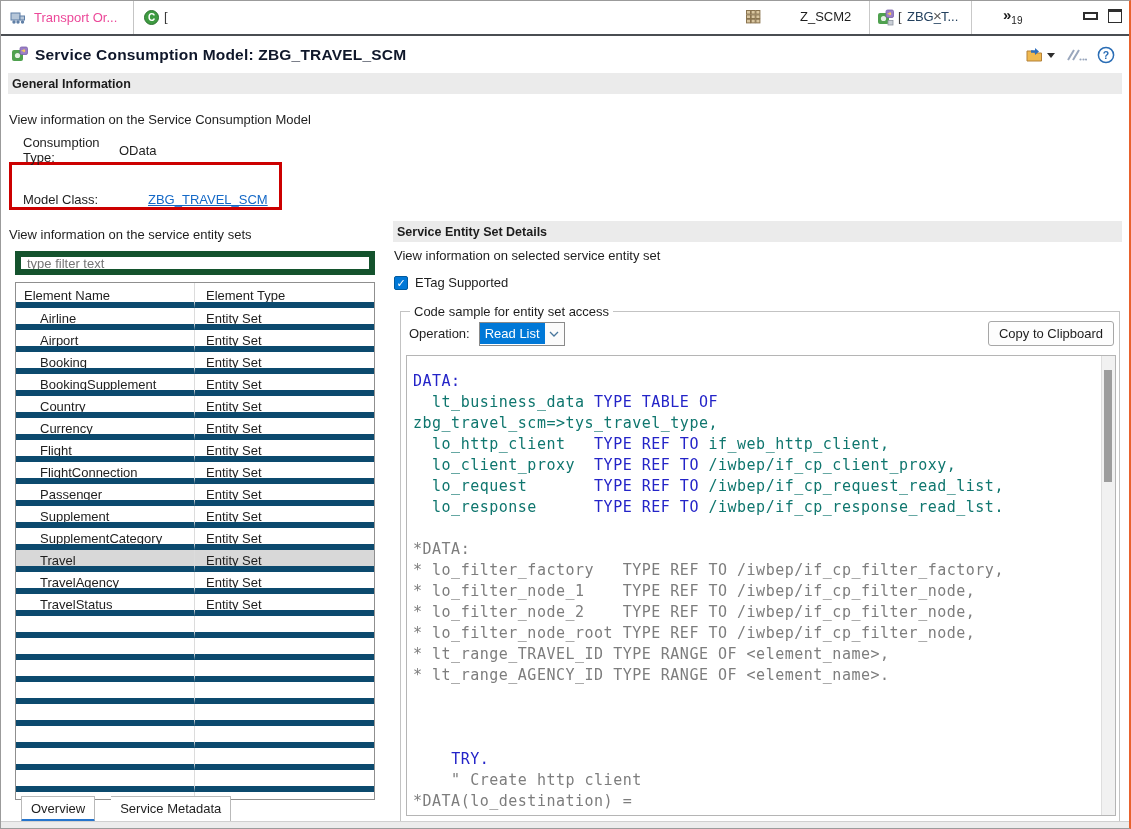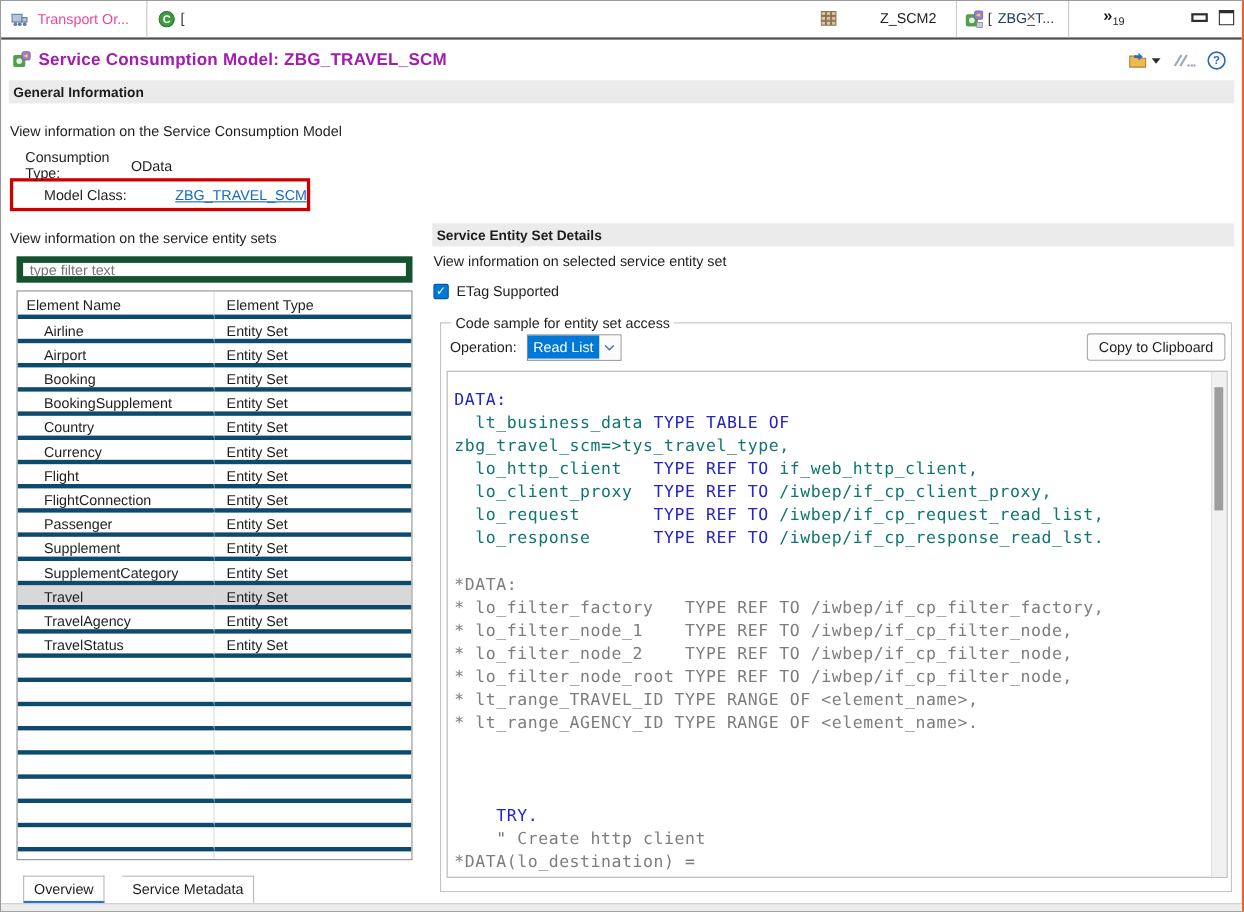--- a/index.html
+++ b/index.html
@@ -18,48 +18,48 @@
   .artifact{color:#3a3a3a;font-size:13px;}
   .tabtext{font-size:13px;color:#23405e;white-space:nowrap;}
   .tabsep{position:absolute;top:0;width:1px;height:33px;background:#c9c9c9;}
   .close-x{position:absolute;top:7px;font-size:15px;color:#5a5a5a;line-height:15px;cursor:default;}
   .chevmore{position:absolute;top:5px;font-weight:bold;color:#1c1c1c;font-size:15px;}
   .chevmore sub{font-size:10px;font-weight:normal;}
   .win-min{position:absolute;top:11px;width:11px;height:4px;border:2px solid #2e2e2e;}
   .win-max{position:absolute;top:8px;width:12px;height:10px;border:1.5px solid #2e2e2e;border-top-width:3px;}
   
   .title-row{height:37px;display:flex;align-items:center;gap:7px;padding-left:10px;position:relative;}
-  .page-title{font-size:15.5px;font-weight:bold;color:#a21caf;letter-spacing:.2px;}
+  .page-title{font-size:15.5px;font-weight:bold;color:#0f172a;letter-spacing:.2px;}
   .toolbar{position:absolute;right:14px;top:10px;display:flex;align-items:center;gap:10px;}
   .caret{width:0;height:0;border-left:4px solid transparent;border-right:4px solid transparent;border-top:5px solid #2e2e2e;margin-left:2px;}
   
   .section-bar{background:#ebebeb;height:21px;display:flex;align-items:center;padding-left:4px;
     font-weight:bold;font-size:12.5px;color:#1c1c1c;}
   .gi-bar{margin:0 7px;}
   .gi-desc{padding:18px 8px 0;height:21px;}
   .form-row{margin:8px 0 0 22px;height:18px;display:flex;align-items:center;}
   .form-row .flabel{display:inline-block;width:96px;}
-  .red-box{margin:3px 0 0 8px;width:273px;height:30px;box-sizing:border-box;
-    border:3px solid var(--annotation);display:flex;align-items:center;padding-left:28px;}
+  .red-box{margin:3px 0 0 8px;width:273px;height:48px;box-sizing:border-box;
+    border:3px solid var(--annotation);display:flex;align-items:flex-end;padding-left:11px;}
   .red-box .flabel{display:inline-block;width:125px;}
   a.model-link{color:var(--link);text-decoration:underline;cursor:pointer;}
   
   .panels{display:flex;gap:12px;padding:0 7px;margin-top:11px;height:606px;box-sizing:border-box;}
   .left-panel{width:373px;flex:none;}
   .right-panel{flex:1;min-width:0;}
   .pdesc{padding:6px 1px 0;height:20px;}
   
   .filter-input{display:block;margin:4px 0 0 7px;width:360px;height:24px;box-sizing:border-box;
     border:6px solid #14532d;padding:0 6px;font:13px "Liberation Sans",sans-serif;color:#1e1e1e;outline:none;}
   .filter-input::placeholder{color:#757575;}
   .etable{margin:7px 0 0 7px;width:360px;height:518px;box-sizing:border-box;border:1px solid #8f8f8f;
     overflow:hidden;background:#fff;}
   .trow{display:flex;height:22px;line-height:22px;}
   .trow.thead{height:25px;line-height:25px;}
-  .td{box-sizing:border-box;border-bottom:4px solid #0c4a6e;overflow:hidden;white-space:nowrap;}
+  .td{box-sizing:border-box;border-bottom:6px solid #0c4a6e;overflow:hidden;white-space:nowrap;}
   .c1{width:179px;border-right:1px solid #dcdcdc;padding-left:24px;}
   .thead .c1{padding-left:8px;}
   .c2{flex:1;padding-left:11px;}
   .trow.selected{background:var(--selrow);}
   
   .check-row{display:flex;align-items:center;gap:7px;margin:6px 0 0 1px;height:17px;}
   .checkbox{width:14px;height:14px;background:var(--accent);border:1px solid #005a9e;border-radius:2px;
     color:#fff;font-size:11px;line-height:13px;text-align:center;box-sizing:border-box;}
   fieldset.codegroup{margin:13px 2px 0 7px;border:1px solid #c3c3c3;height:525px;box-sizing:border-box;
     padding:0 3px 8px;}

